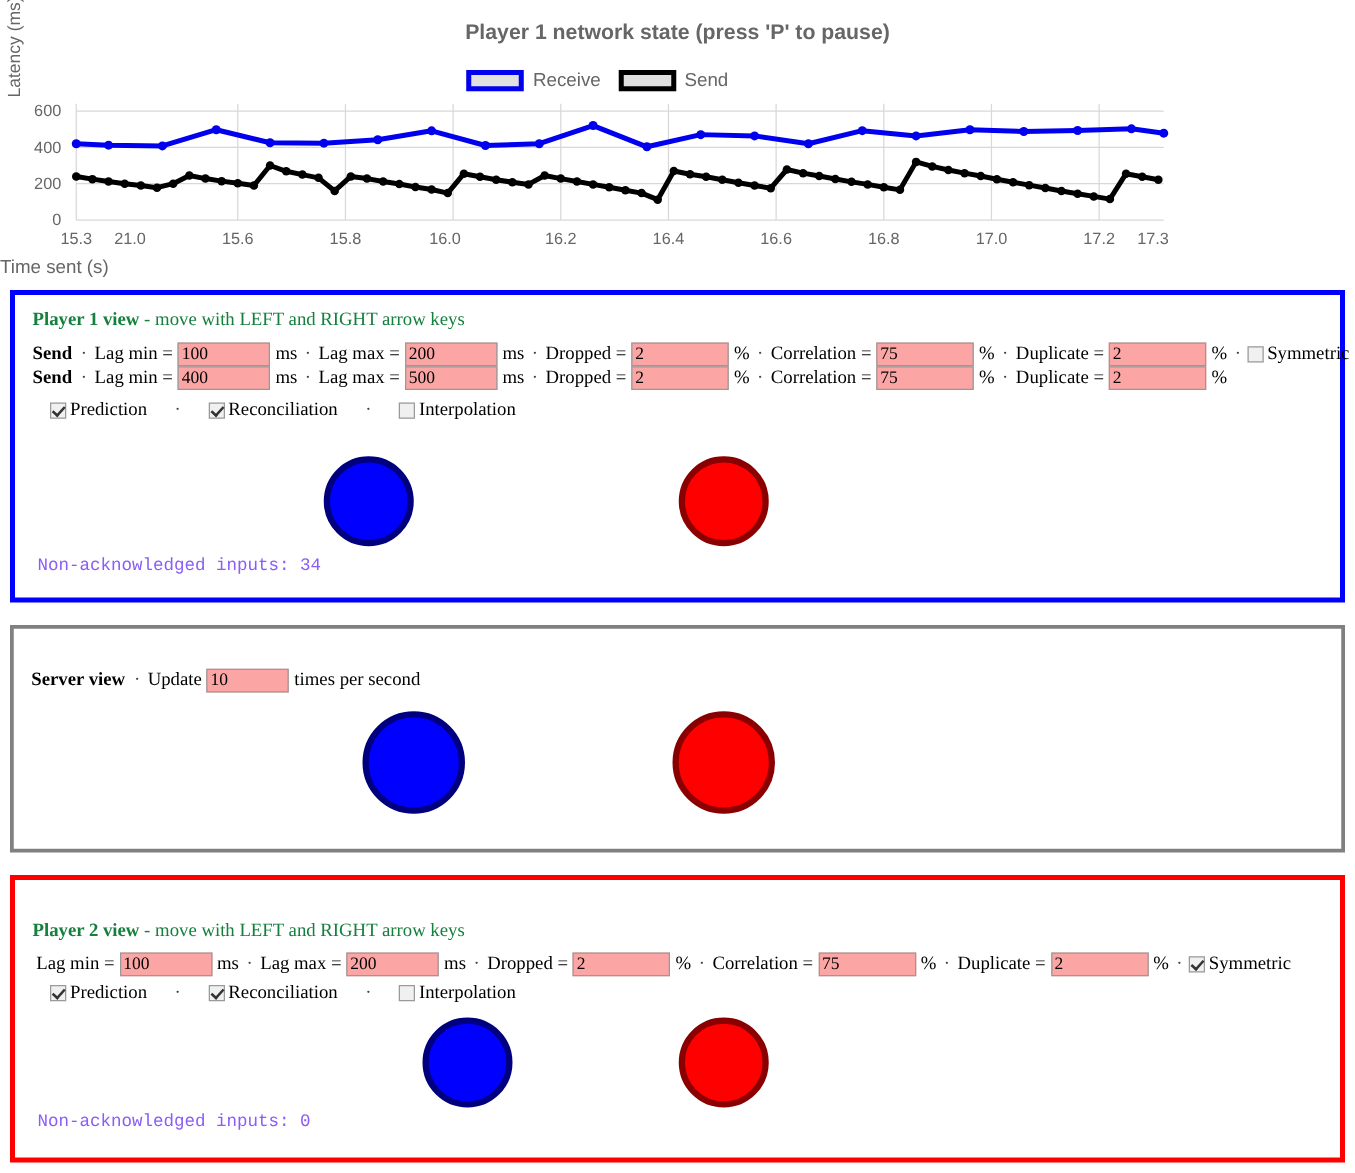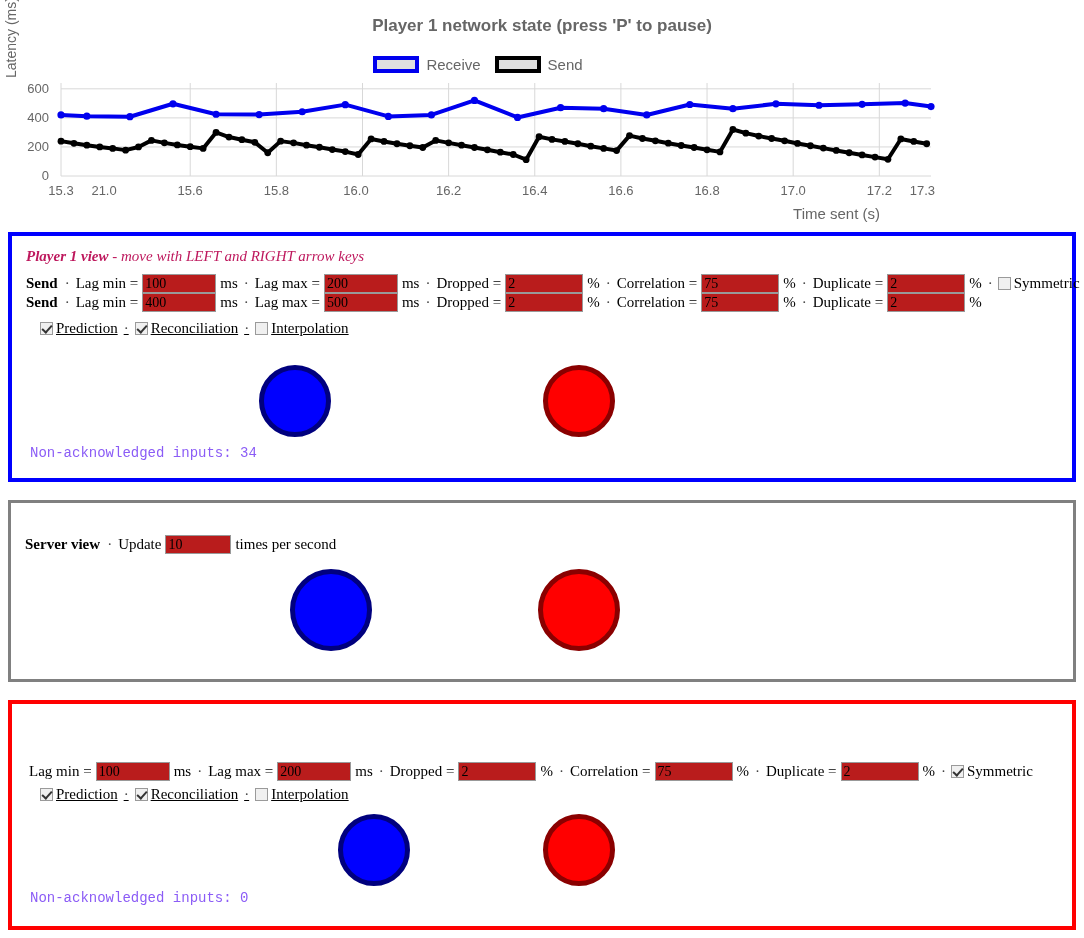--- a/index.html
+++ b/index.html
@@ -48,71 +48,71 @@
     font-family: "Liberation Sans", "DejaVu Sans", sans-serif;
     font-size: 14px; color: #666666; white-space: nowrap;
   }
   .x-labels { position: absolute; left: 0; top: 183px; width: 1084px; height: 20px; }
   .x-tick {
     position: absolute; transform: translateX(-50%);
     font-family: "Liberation Sans", "DejaVu Sans", sans-serif;
     font-size: 13px; color: #666666; white-space: nowrap;
   }
   .x-axis-title {
-    position: absolute; top: 205px; left: 0; width: 880px; text-align: right;
+    position: absolute; top: 205px; left: 0; width: 880px; text-align: left;
     font-family: "Liberation Sans", "DejaVu Sans", sans-serif;
     font-size: 15px; color: #666666;
   }
 
   
   .panel { position: absolute; background: #ffffff; }
   .panel.p1     { left: 8px;  top: 232px; width: 1068px; height: 250px; border: 4px solid #0000ff; }
   .panel.server { left: 8px;  top: 500px; width: 1068px; height: 182px; border: 3px solid #f9a8d4; }
   .panel.p2     { left: 8px;  top: 700px; width: 1068px; height: 230px; border: 4px solid #ff0000; }
 
   .panel-inner { position: relative; width: 100%; height: 100%; }
 
   .view-line {
     position: absolute; left: 14px; white-space: nowrap;
-    font-size: 15px; color: #be185d; font-style: italic;
+    font-size: 15px; color: #15803d;
   }
   .view-title { font-weight: bold; }
   .sep { color: #444; }
 
   .ctl-row {
     position: absolute; left: 14px; white-space: nowrap;
     font-size: 15px; display: flex; align-items: center;
   }
   .ctl-row .rowlab { font-weight: bold; margin-right: 4px; }
   .ctl-row .txt { margin: 0 3px; }
   input.num {
     font-family: "Liberation Serif", "DejaVu Serif", serif;
     font-size: 14px; height: 19px; width: 74px;
     padding: 0 2px; margin: 0 1px;
-    border: 1px solid #999999; background: #b91c1c; color: #000000;
+    border: 1px solid #999999; background: #fca5a5; color: #000000;
     vertical-align: middle;
   }
   input.num.wide { width: 78px; }
   input.num.server { width: 66px; }
 
   .cb-wrap { display: inline-flex; align-items: center; gap: 3px; margin: 4px 2px; }
   .cbox {
     display: inline-block; width: 13px; height: 13px;
     border: 1px solid #9a9a9a; background: #f0f0f0;
     position: relative; vertical-align: middle;
   }
   .cbox.checked::after {
     content: ""; position: absolute; left: 3px; top: 0px;
     width: 4px; height: 8px; border: solid #333333;
     border-width: 0 2px 2px 0; transform: rotate(42deg);
   }
 
   .toggles {
     position: absolute; left: 26px; white-space: nowrap;
-    font-size: 15px; display: flex; align-items: center; gap: 4px; text-decoration: underline;
+    font-size: 15px; display: flex; align-items: center; gap: 20px;
   }
 
   .ball {
     position: absolute; border-radius: 50%;
   }
   .ball.blue { background: #0000ff; border: 5px solid #00007e; }
   .ball.red  { background: #ff0000; border: 5px solid #8a0000; }
 
   .status {
     position: absolute; left: 18px; white-space: nowrap;
@@ -368,20 +368,24 @@
     </div>
 
     <div class="ball blue" style="left:279px; top:66px; width:82px; height:82px;"></div>
     <div class="ball red" style="left:527px; top:66px; width:82px; height:82px;"></div>
 
   </div>
 </div>
 
 <div class="panel p2" style="border-color: rgb(255, 0, 0);">
   <div class="panel-inner">
+    <div class="view-line" style="top:33px;">
+      <span class="view-title">Player 2 view</span>
+      <span>- move with LEFT and RIGHT arrow keys</span>
+    </div>
 
     <div class="ctl-row" style="top:55px;">
       <span class="txt">Lag min =</span>
       <input class="num" type="text" value="100" style="">
       <span class="txt">ms</span>
       <span class="sep txt">·</span>
       <span class="txt">Lag max =</span>
       <input class="num" type="text" value="200" style="">
       <span class="txt">ms</span>
       <span class="sep txt">·</span>

